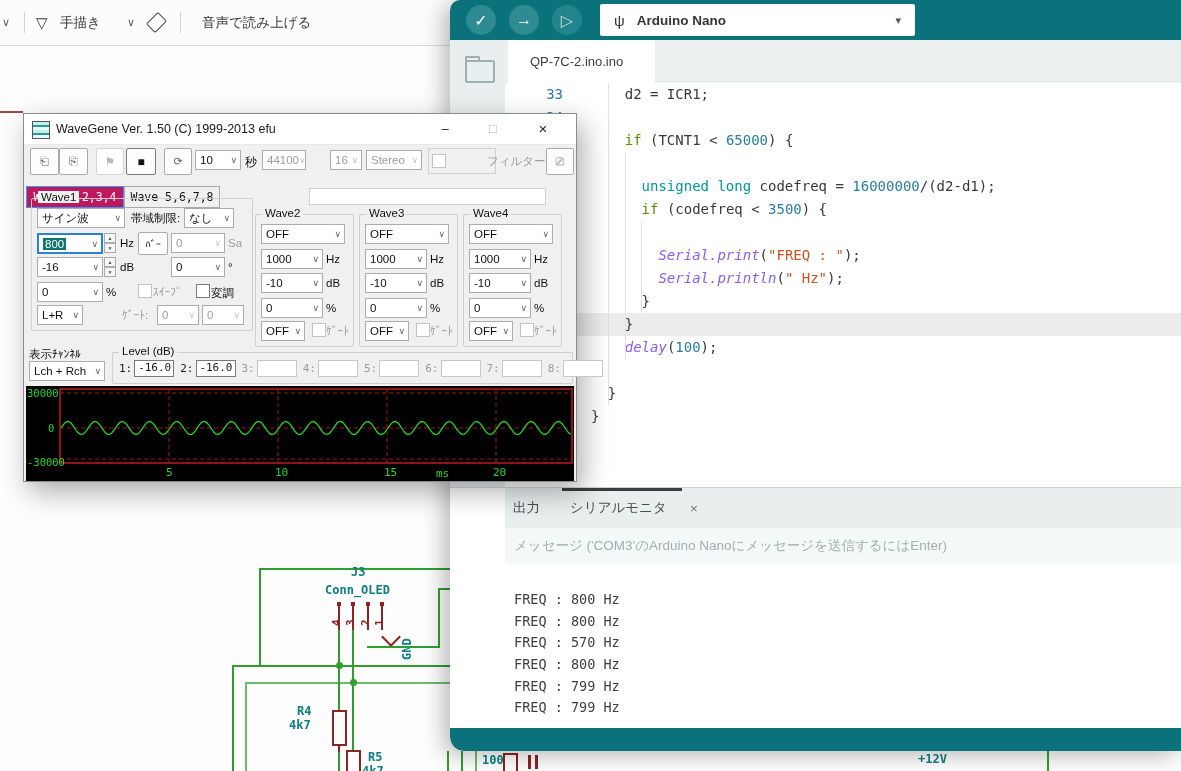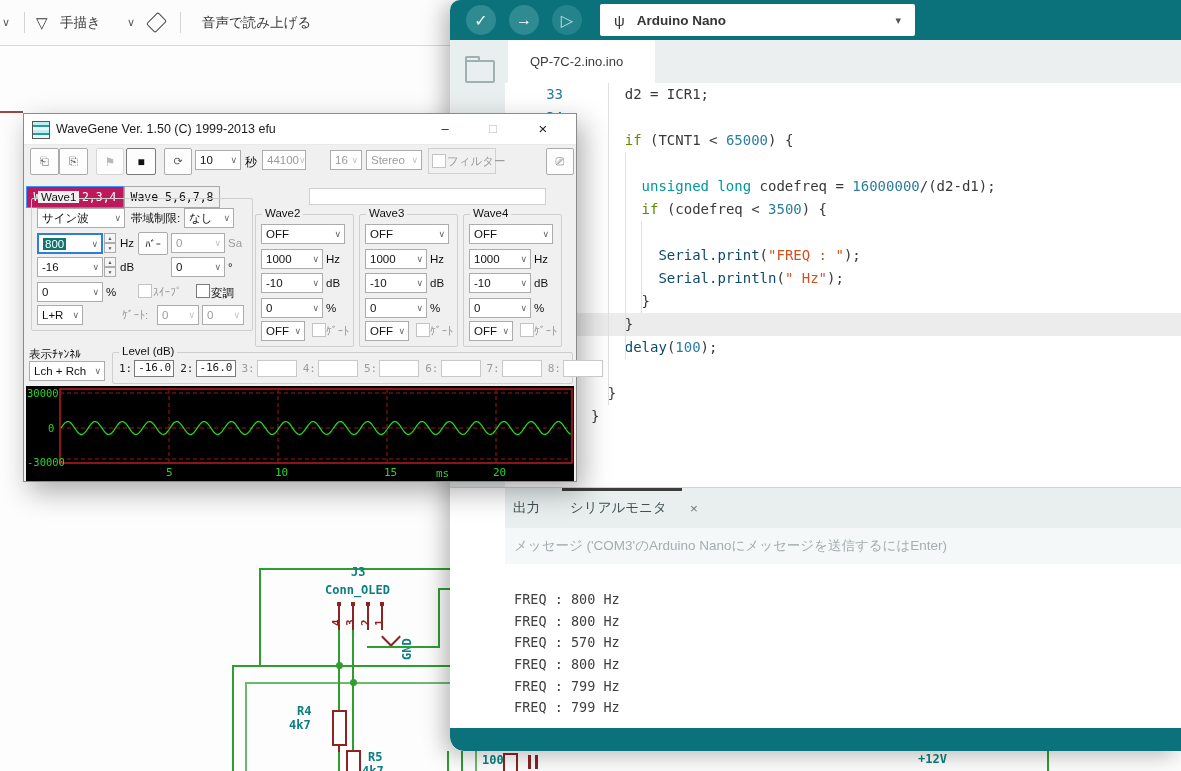--- a/index.html
+++ b/index.html
@@ -39,21 +39,21 @@
   .acc-body{position:absolute;left:5px;top:21px;width:22px;height:16px;border:2px solid #b9c4c4;border-radius:50%;}
   #tabstrip{position:absolute;left:55px;top:40px;right:0;height:43px;background:#eceff0;}
   #tab-active{position:absolute;left:3px;top:0;width:147px;height:43px;background:#fff;display:flex;align-items:center;
               padding-left:22px;font-size:13px;color:#3c3c3c;box-sizing:border-box;}
   #editor{position:absolute;left:55px;top:83px;right:0;height:404px;background:#fff;
           font-family:"DejaVu Sans Mono",monospace;font-size:14px;}
   .code-row{position:relative;height:23px;line-height:23px;white-space:pre;display:flex;}
   .code-row.hl{background:#ececec;}
   .gut{display:inline-block;width:58px;text-align:right;color:#2b7a9e;flex:none;}
   .ctext{padding-left:28px;color:#383838;}
-  .c-pl{color:#383838;} .c-kw{color:#5e8d00;} .c-type{color:#00979c;} .c-num{color:#2a7e9e;} .c-fn{color:#0c4a6e;} .c-str{color:#d0521f;}
+  .c-pl{color:#383838;} .c-kw{color:#5e8d00;} .c-type{color:#00979c;} .c-num{color:#2a7e9e;} .c-fn{color:#8b5cf6;font-style:italic;} .c-str{color:#d0521f;}
   .guide{position:absolute;width:1px;background:#e0e0e0;}
   
   #panel{position:absolute;left:0;top:487px;right:0;height:241px;background:#fff;border-top:1px solid #ccd6d6;}
   #panel-tabs{position:absolute;left:55px;top:0;right:0;height:40px;background:#e9efef;}
   .ptab{position:absolute;top:0;height:40px;display:flex;align-items:center;font-size:13.5px;color:#40504f;}
   #ptab-ind{position:absolute;left:57px;top:0;width:120px;height:2.5px;background:#3c3c3c;}
   #msgrow{position:absolute;left:55px;top:40px;right:0;height:36px;background:#f5f8f8;display:flex;align-items:center;}
   #msgrow span{padding-left:9px;color:#a3aeae;font-size:13.5px;}
   #serial-out{position:absolute;left:55px;top:86px;right:0;bottom:0;background:#fff;
               font-family:"DejaVu Sans Mono",monospace;font-size:13.5px;color:#3f3f3f;}
@@ -271,21 +271,21 @@
     <div class="combo dis" style="left:306px;top:36px;width:32px;">
       <span>16</span>
         <span class="cv">∨</span>
       </div>
     <div class="combo dis" style="left:342px;top:36px;width:56px;">
       <span>Stereo</span>
         <span class="cv">∨</span>
       </div>
     <div class="abs" style="left:404px;top:34px;width:66px;height:24px;border:1px solid #d0d0d0;">
       <div class="chk dis" style="left:3px;top:5px;"></div>
-      <span class="wg-lbl dis" style="left:18px;top:5px;">フィルター</span>
+      <span class="wg-lbl dis" style="left:18px;top:5px;padding-left:40px;">フィルター</span>
     </div>
     <div class="wg-btn" style="left:522px;width:26px;">
       <span style="font-size:11px;color:#777;">⎚</span>
       </div>
 
     <div class="wgtab" style="left:2px;width:96px;background:#be185d;color:#fff;border-color:#3399ff;">Wave 1,2,3,4</div>
     <div class="wgtab" style="left:100px;width:94px;background:#f0f0f0;color:#111;">Wave 5,6,7,8</div>
     <div class="abs" style="left:285px;top:74px;width:235px;height:15px;background:#fff;border:1px solid #cfcfcf;"></div>
 
     <div class="grp" style="left:7px;top:84px;width:220px;height:131px;">

